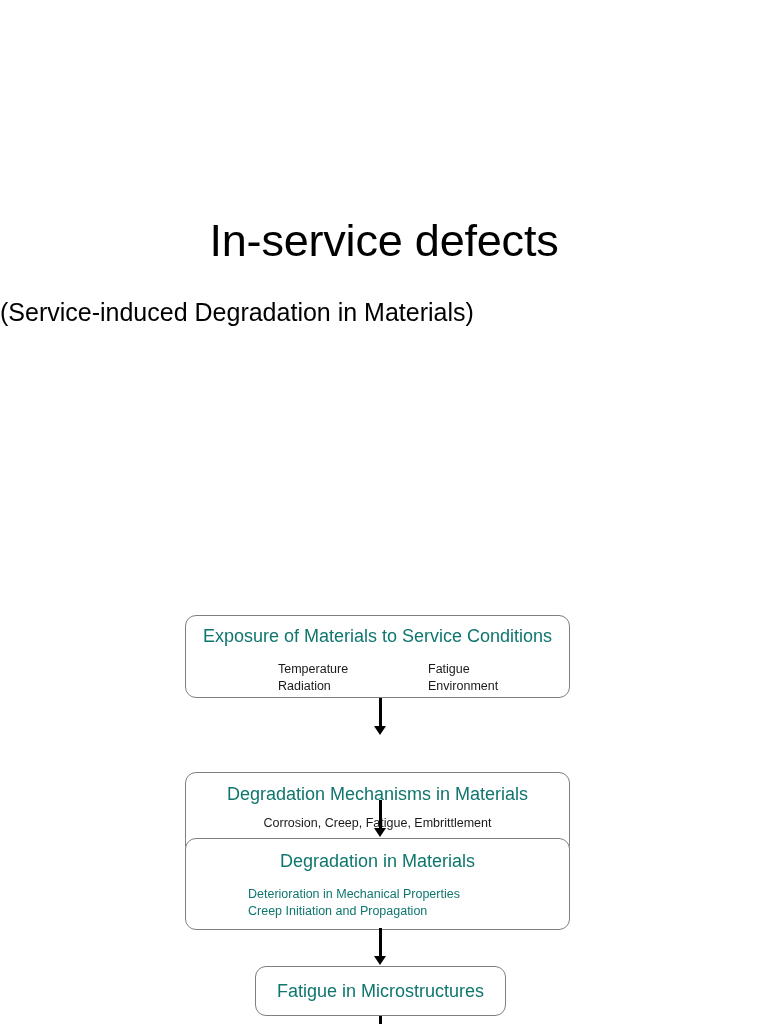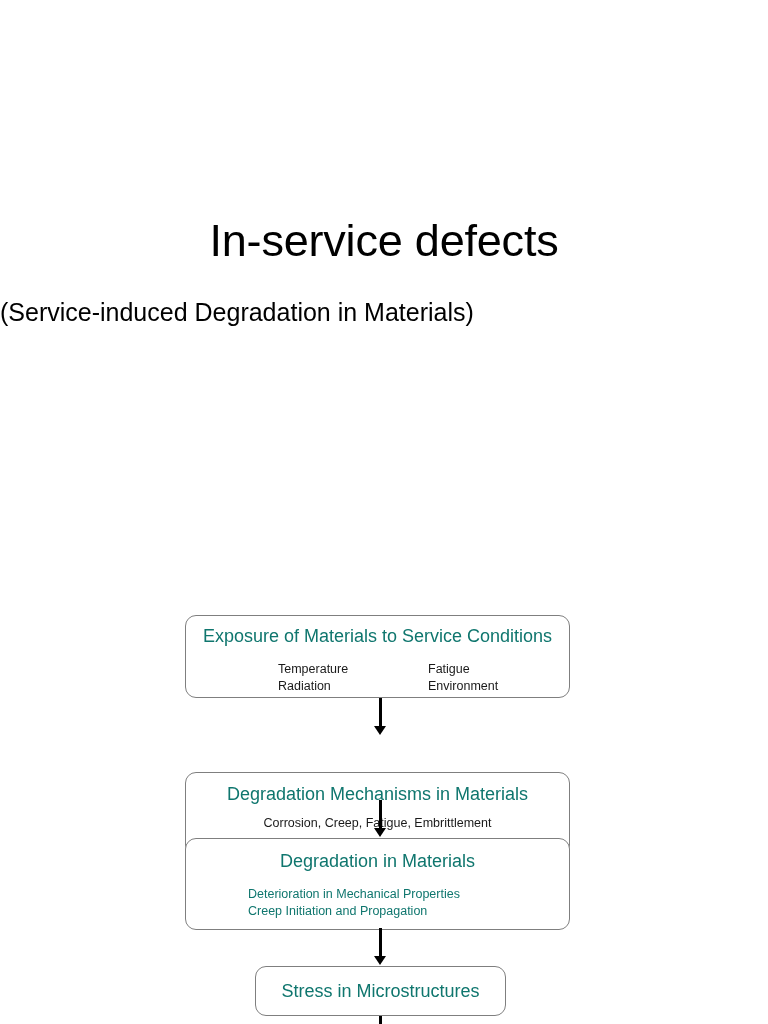--- a/index.html
+++ b/index.html
@@ -174,19 +174,19 @@
       <div class="lines" style="top:47px;">
         <div>Deterioration in Mechanical Properties</div>
         <div>Creep Initiation and Propagation</div>
       </div>
     </div>
 
     <div class="arrow" style="left:379px; top:928px; height:29px;"></div>
     <div class="arrowhead" style="left:374px; top:956px;"></div>
 
     <div class="node" style="left:255px; top:966px; width:251px; height:50px;">
-      <div class="node-title" style="top:13px;">Stress in Microstructures</div>
+      <div class="node-title" style="top:13px;">Fatigue in Microstructures</div>
     </div>
 
     <div class="arrow" style="left:379px; top:1016px; height:8px;"></div>
 
   </div>
 </div>
 
 </body></html>

